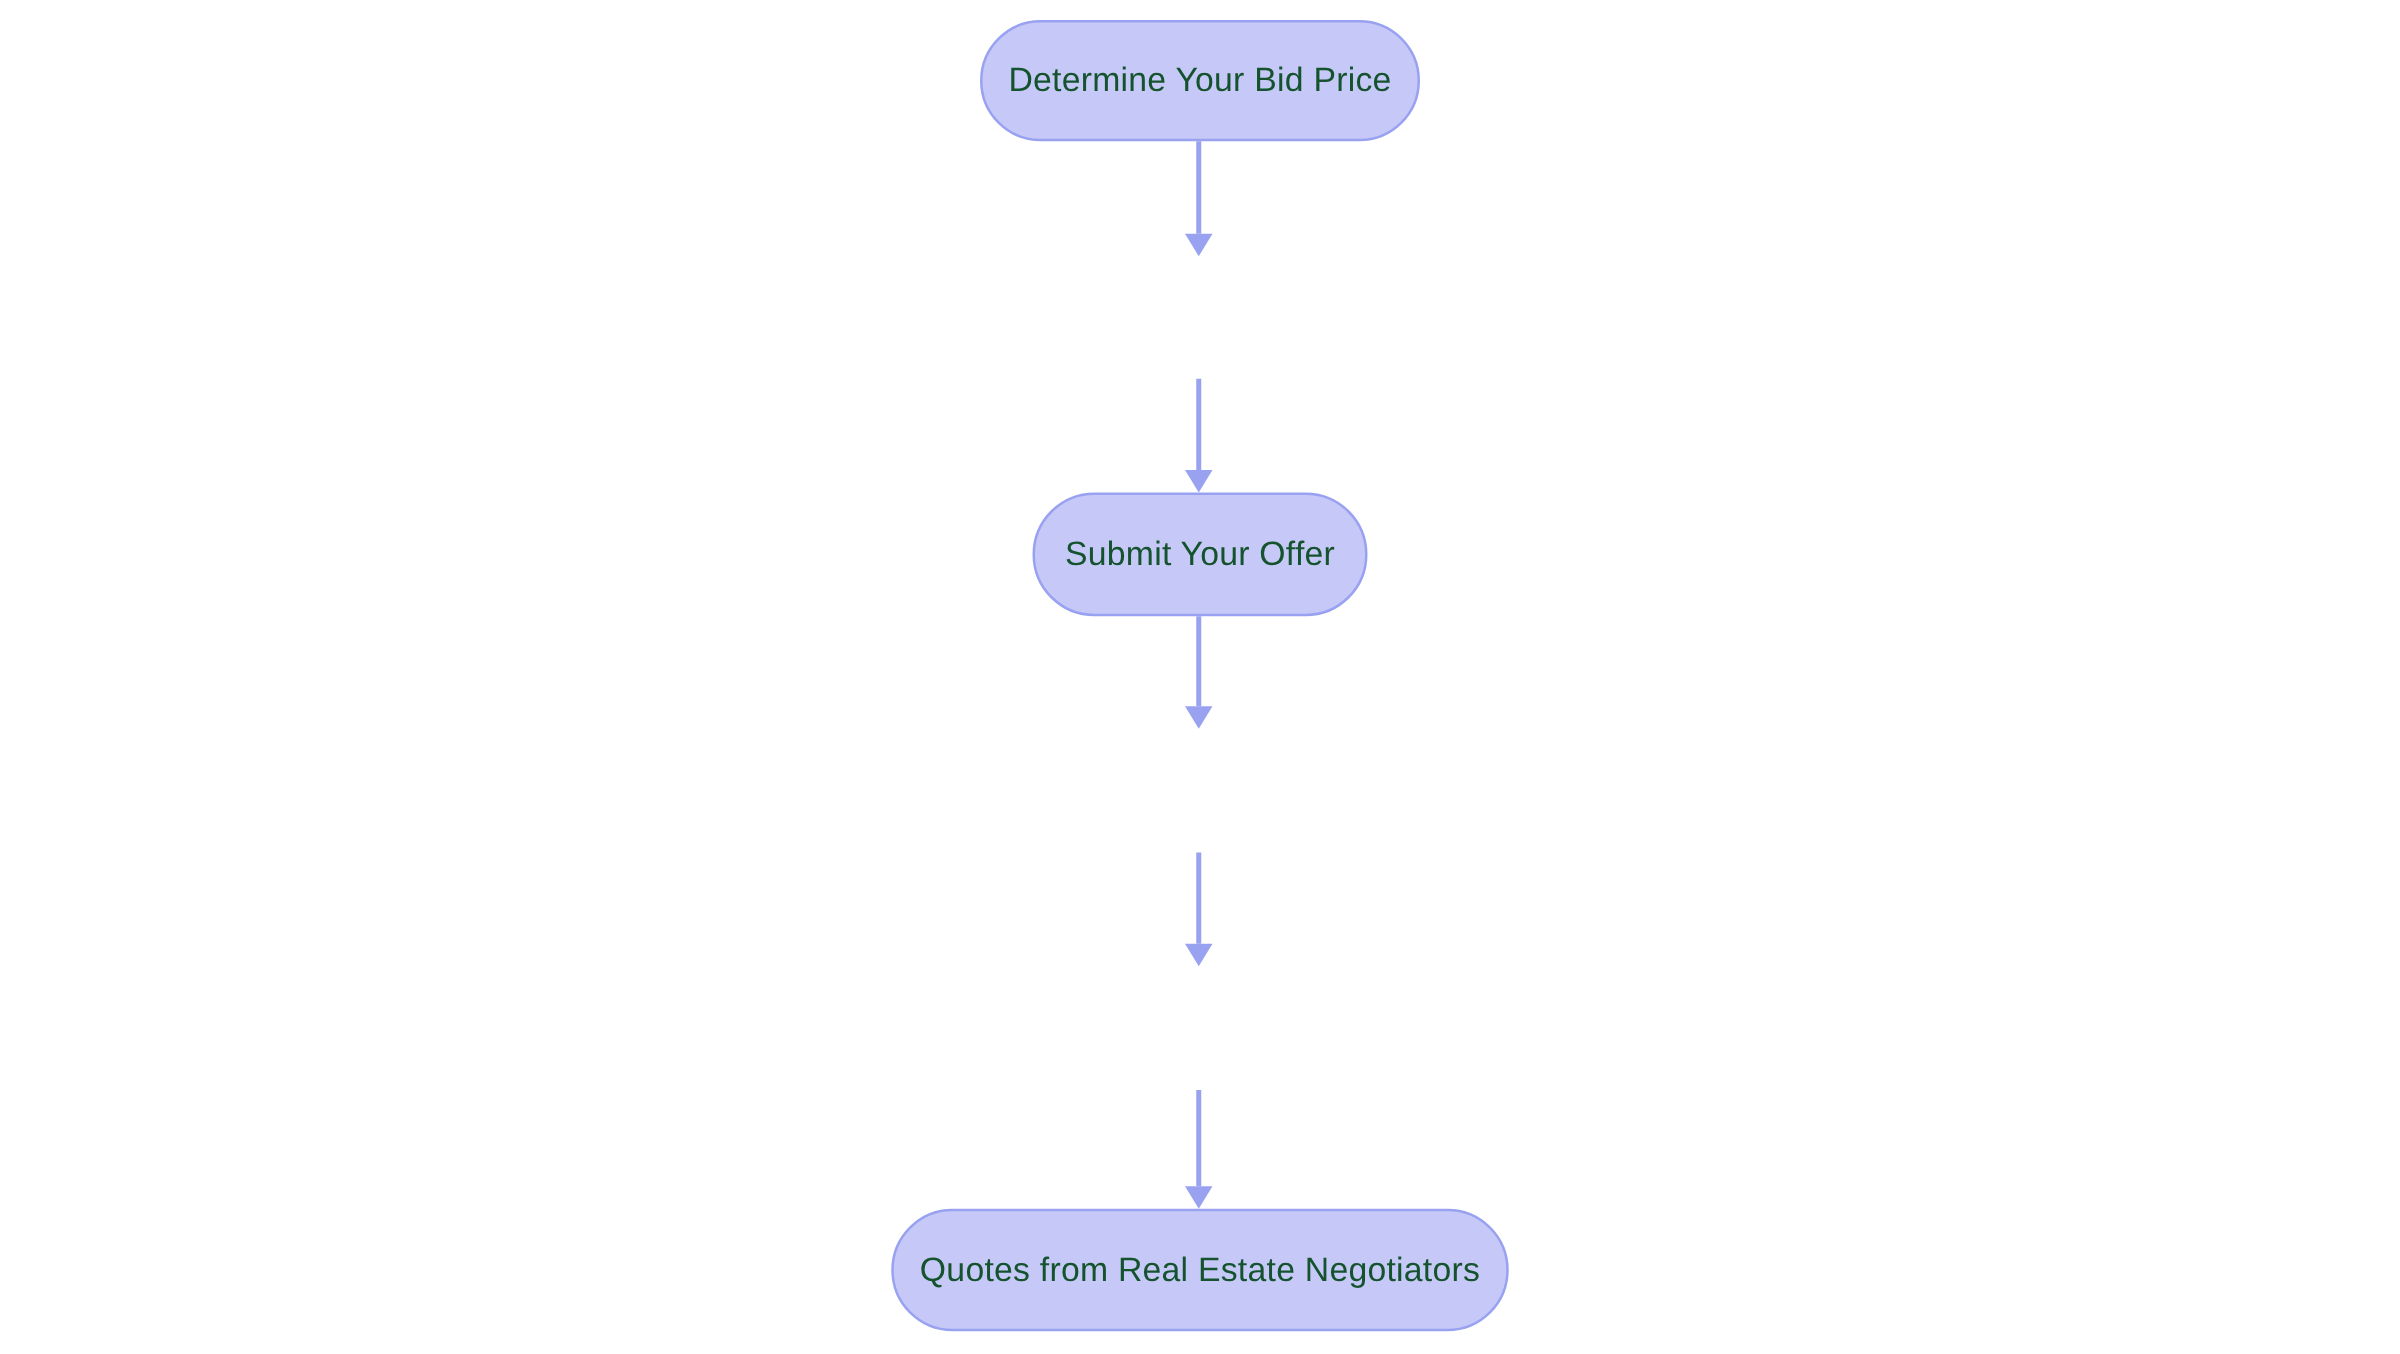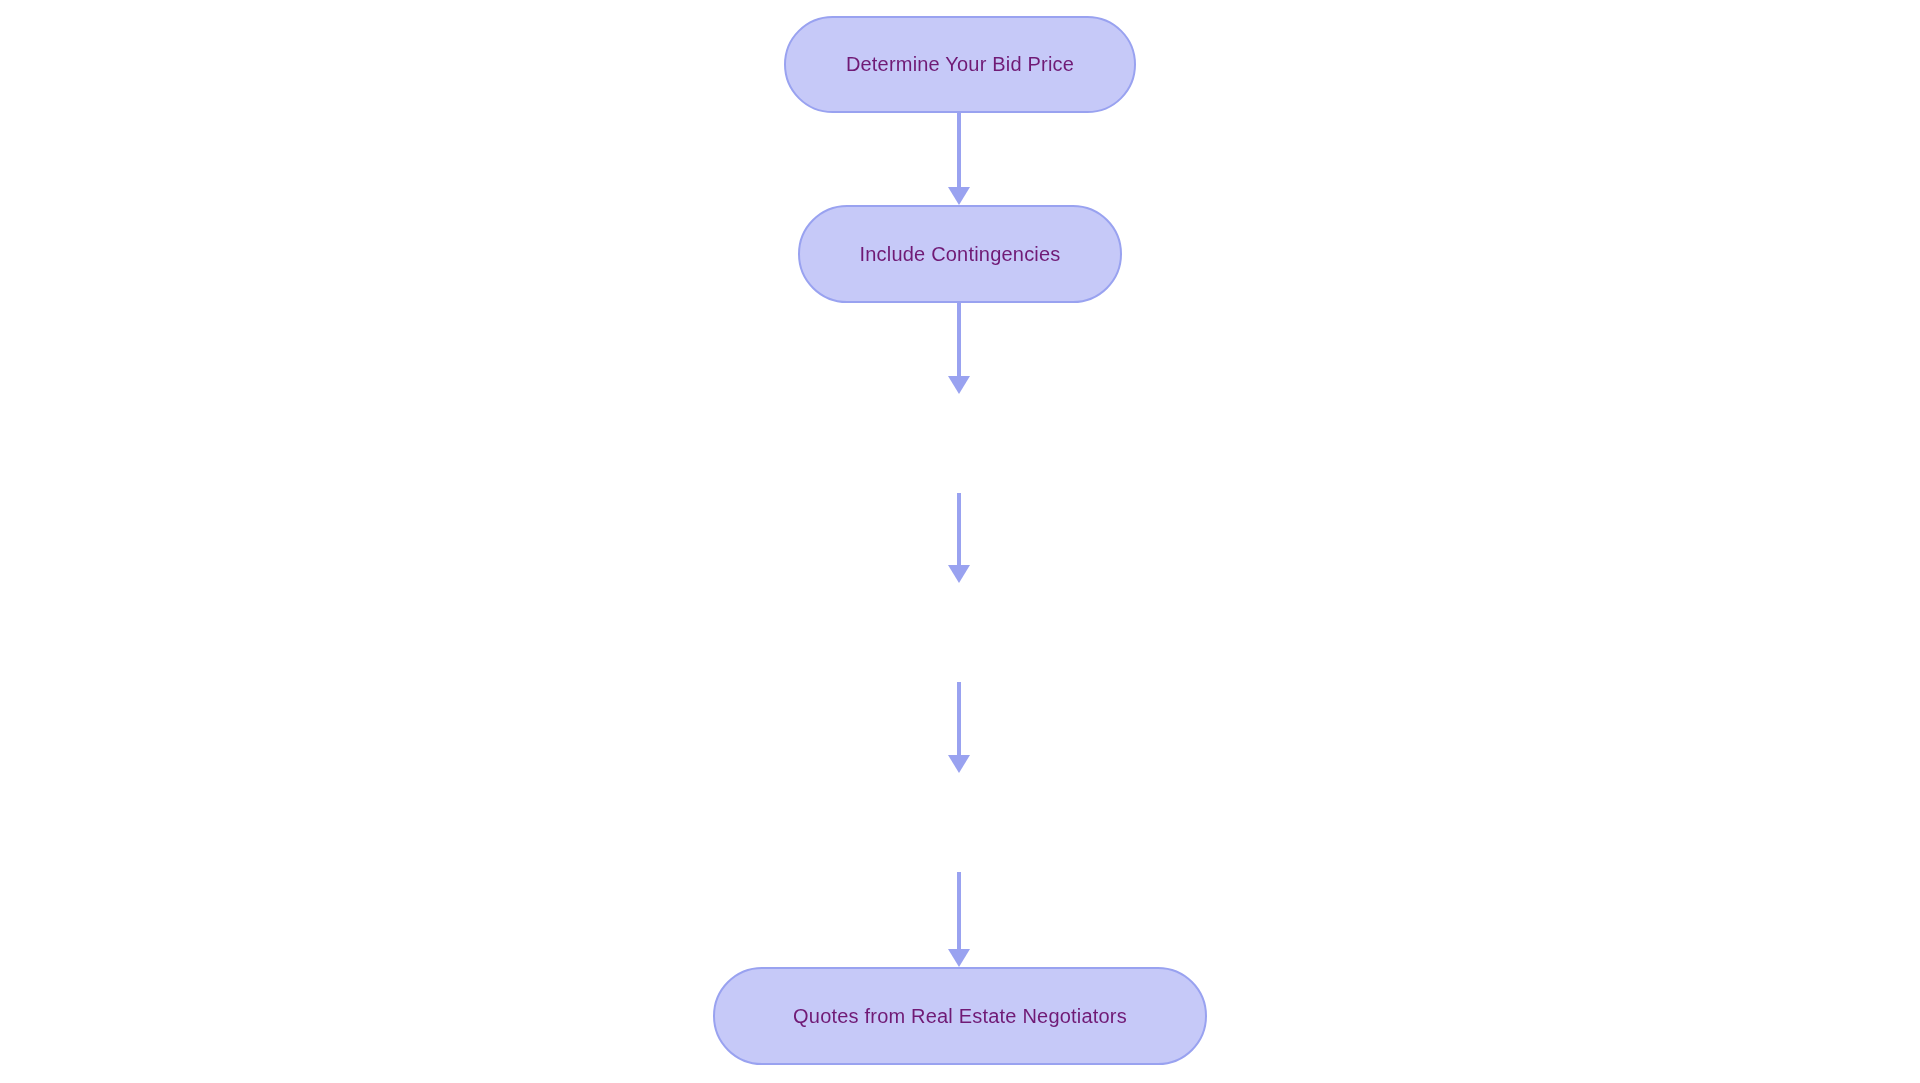--- a/index.html
+++ b/index.html
@@ -19,22 +19,22 @@
     position: absolute;
     box-sizing: border-box;
     background: #c6c9f8;
     border: 2px solid #99a2f0;
     border-radius: 50px;
     display: flex;
     align-items: center;
     justify-content: center;
   }
   .node .label {
-    color: #701a75;
-    font-size: 20px;
+    color: #14532d;
+    font-size: 27px;
     letter-spacing: 0.2px;
     white-space: nowrap;
   }
   .n1 { left: 784px; top: 16px;  width: 352px; height: 97px; }
   .n2 { left: 798px; top: 205px; width: 324px; height: 98px; }
   .n3 { left: 826px; top: 394px; width: 268px; height: 99px; }
   .n4 { left: 829px; top: 583px; width: 262px; height: 99px; }
   .n5 { left: 712px; top: 773px; width: 496px; height: 99px; }
   .n6 { left: 713px; top: 967px; width: 494px; height: 98px; }
 
@@ -71,29 +71,29 @@
 
   <div class="node n1">
     <span class="label">Determine Your Bid Price</span>
   </div>
 
   <div class="arrow a1">
     <div class="arrow-line"></div>
     <div class="arrow-head"></div>
   </div>
 
-  <div class="node n2">
-    <span class="label">Include Contingencies</span>
-  </div>
 
   <div class="arrow a2">
     <div class="arrow-line"></div>
     <div class="arrow-head"></div>
   </div>
 
+  <div class="node n3">
+    <span class="label">Submit Your Offer</span>
+  </div>
 
   <div class="arrow a3">
     <div class="arrow-line"></div>
     <div class="arrow-head"></div>
   </div>
 
 
   <div class="arrow a4">
     <div class="arrow-line"></div>
     <div class="arrow-head"></div>

